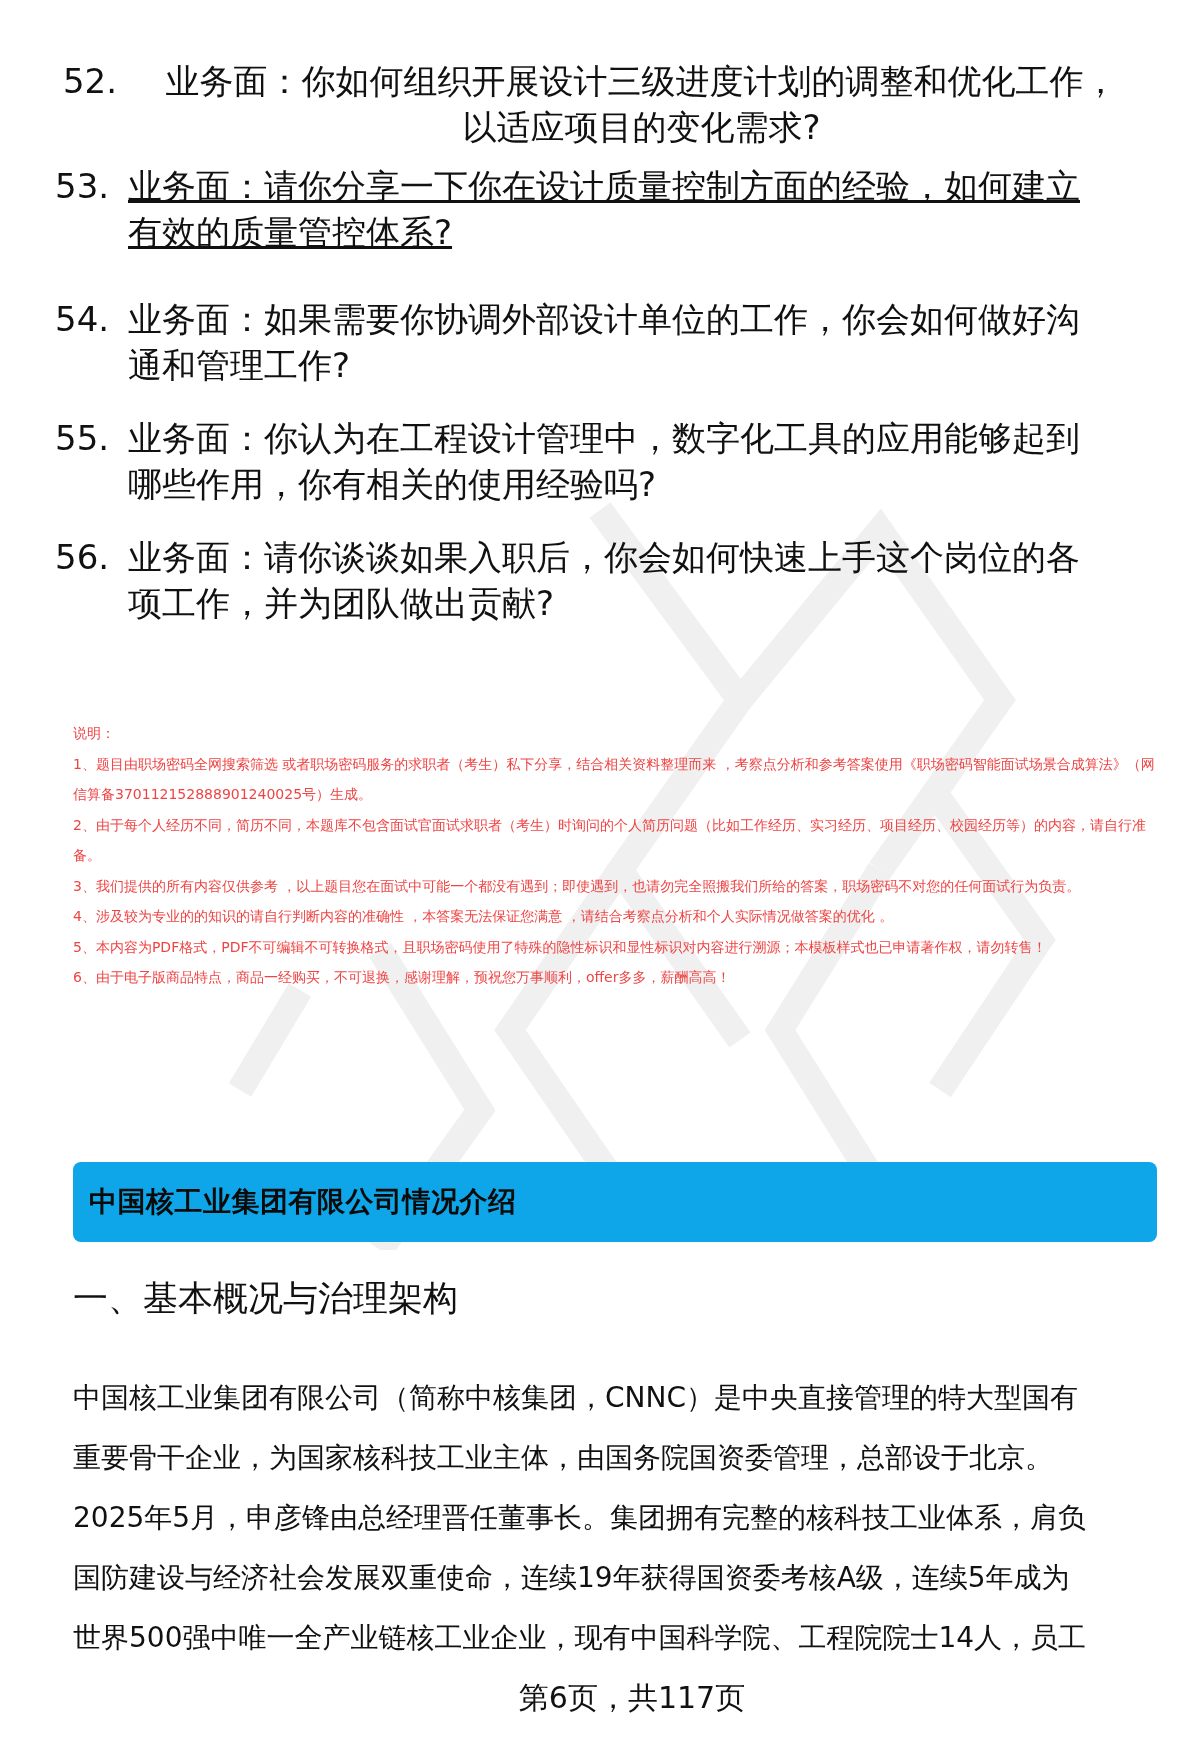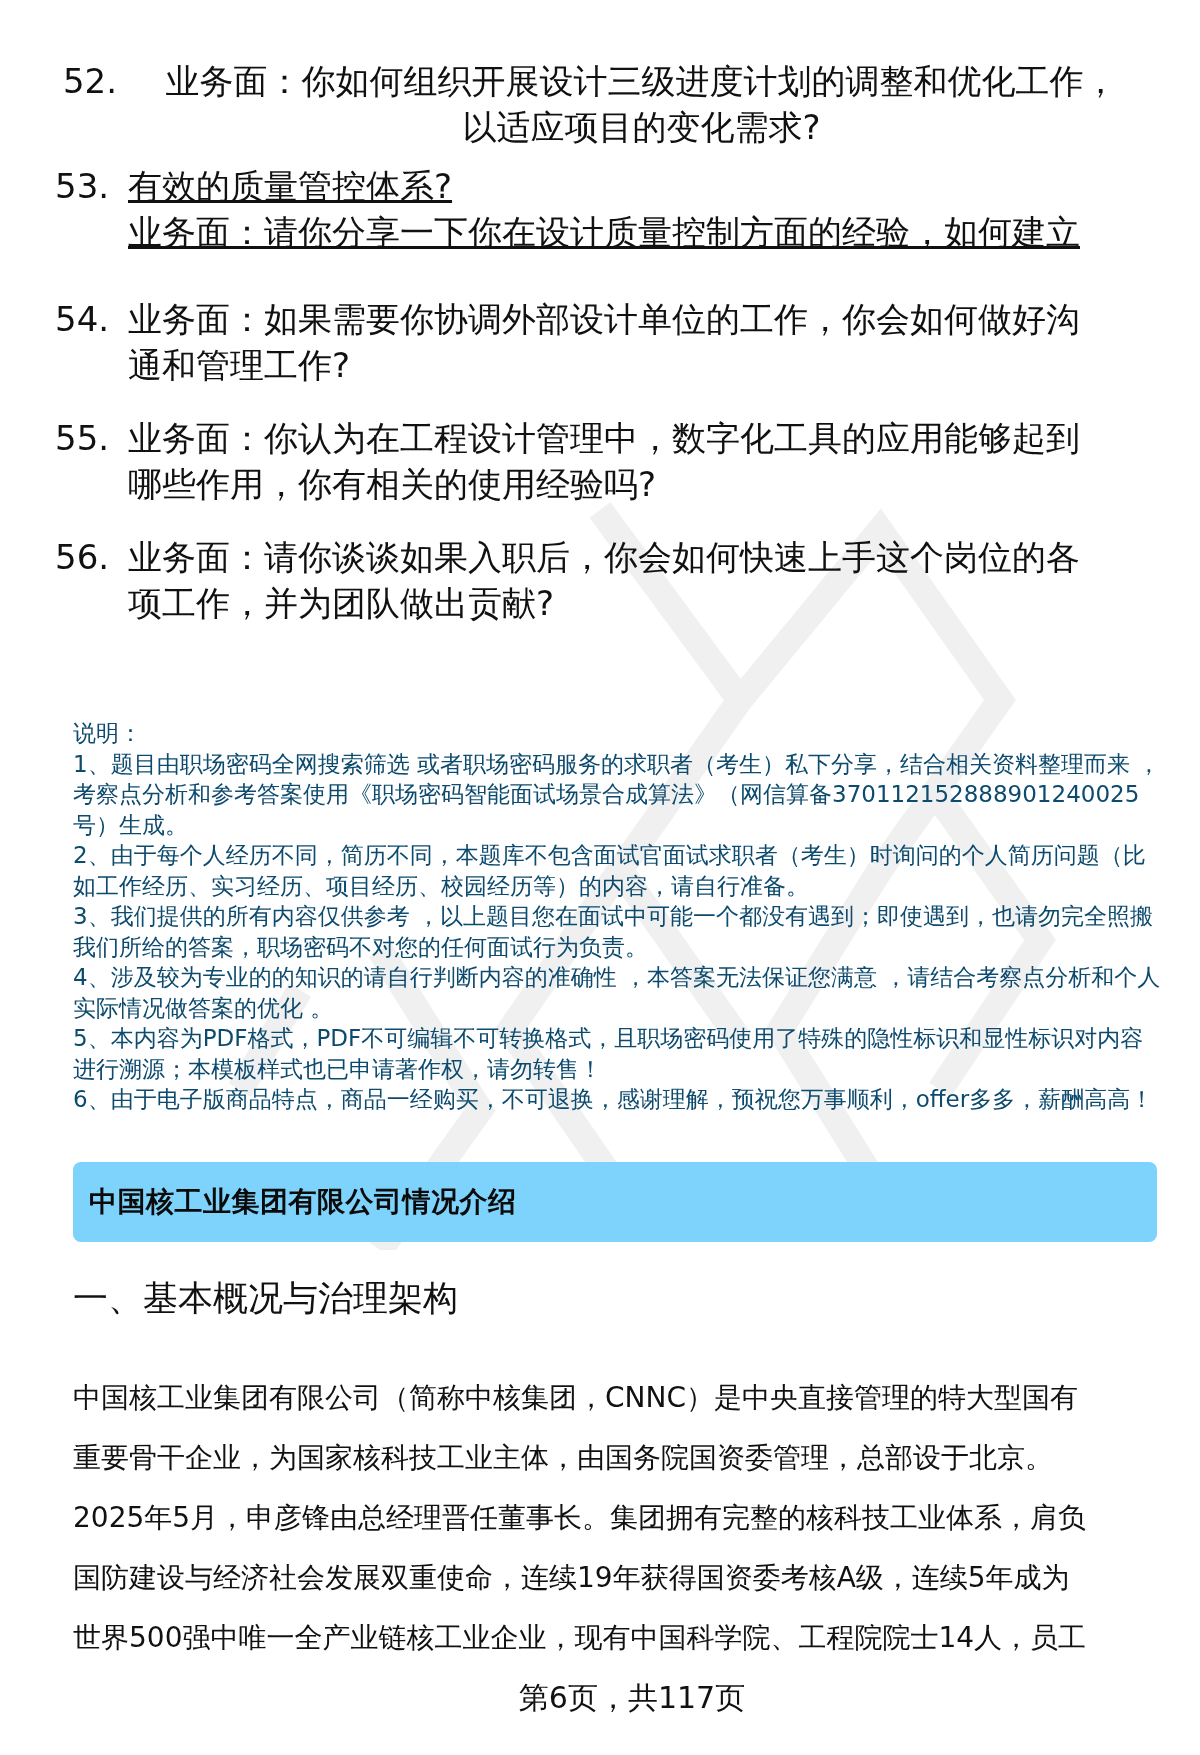--- a/index.html
+++ b/index.html
@@ -15,26 +15,26 @@
   }
   .q-list { position: absolute; left: 0; top: 0; width: 1200px; z-index: 1; }
   .q {
     position: absolute; left: 55px; width: 1100px;
     font-size: 34px; line-height: 46px;
   }
   .q .num { position: absolute; left: 0; top: 0; width: 70px; }
   .q .text { margin-left: 73px; display: block; }
   .notes {
     position: absolute; left: 73px; top: 718px; width: 1090px;
-    font-size: 23px; line-height: 30.5px; z-index: 1; color: #0c4a6e;
+    font-size: 14px; line-height: 30.5px; z-index: 1; color: #ef4444;
   }
   .notes p { margin: 0; }
   .banner {
     position: absolute; left: 73px; top: 1162px; width: 1084px; height: 80px;
-    background: #7dd3fc; border-radius: 8px; z-index: 1;
+    background: #0ea5e9; border-radius: 8px; z-index: 1;
     display: flex; align-items: center;
   }
   .banner h2 {
     margin: 0 0 0 16px; font-size: 28px; font-weight: bold; color: #0b0b0b;
     letter-spacing: 0.5px;
   }
   .section-heading {
     position: absolute; left: 73px; top: 1278px; font-size: 35px; line-height: 40px;
     z-index: 1; font-weight: normal; margin: 0;
   }
@@ -64,22 +64,22 @@
 </svg>
 
 <div class="q-list">
   <div class="q" style="top:58px;text-align:center;">
     <span class="num">52.</span>
     <span class="text">业务面：你如何组织开展设计三级进度计划的调整和优化工作，</span>
     <span class="text">以适应项目的变化需求?</span>
   </div>
   <div class="q" style="top:163px;text-decoration:underline;">
     <span class="num">53.</span>
+    <span class="text">业务面：请你分享一下你在设计质量控制方面的经验，如何建立</span>
     <span class="text">有效的质量管控体系?</span>
-    <span class="text">业务面：请你分享一下你在设计质量控制方面的经验，如何建立</span>
   </div>
   <div class="q" style="top:296px;">
     <span class="num">54.</span>
     <span class="text">业务面：如果需要你协调外部设计单位的工作，你会如何做好沟</span>
     <span class="text">通和管理工作?</span>
   </div>
   <div class="q" style="top:415px;">
     <span class="num">55.</span>
     <span class="text">业务面：你认为在工程设计管理中，数字化工具的应用能够起到</span>
     <span class="text">哪些作用，你有相关的使用经验吗?</span>

